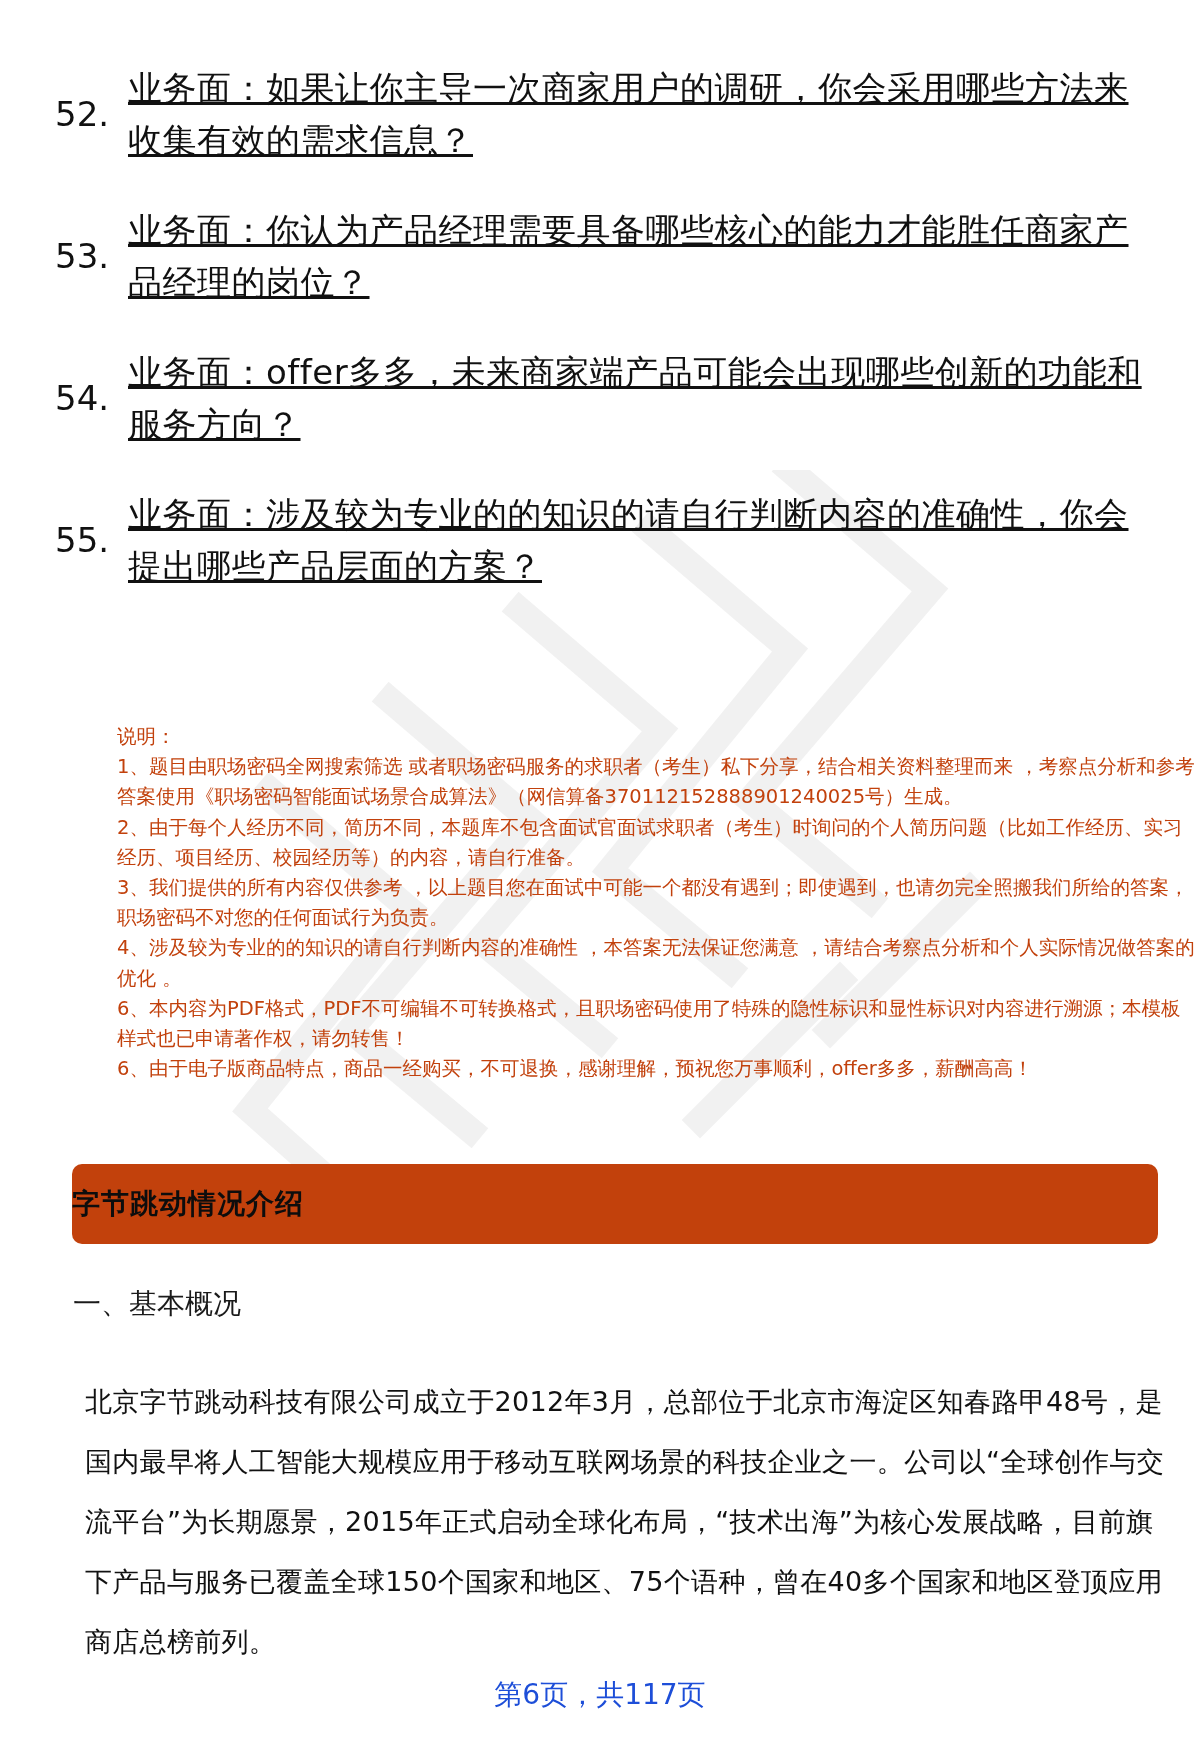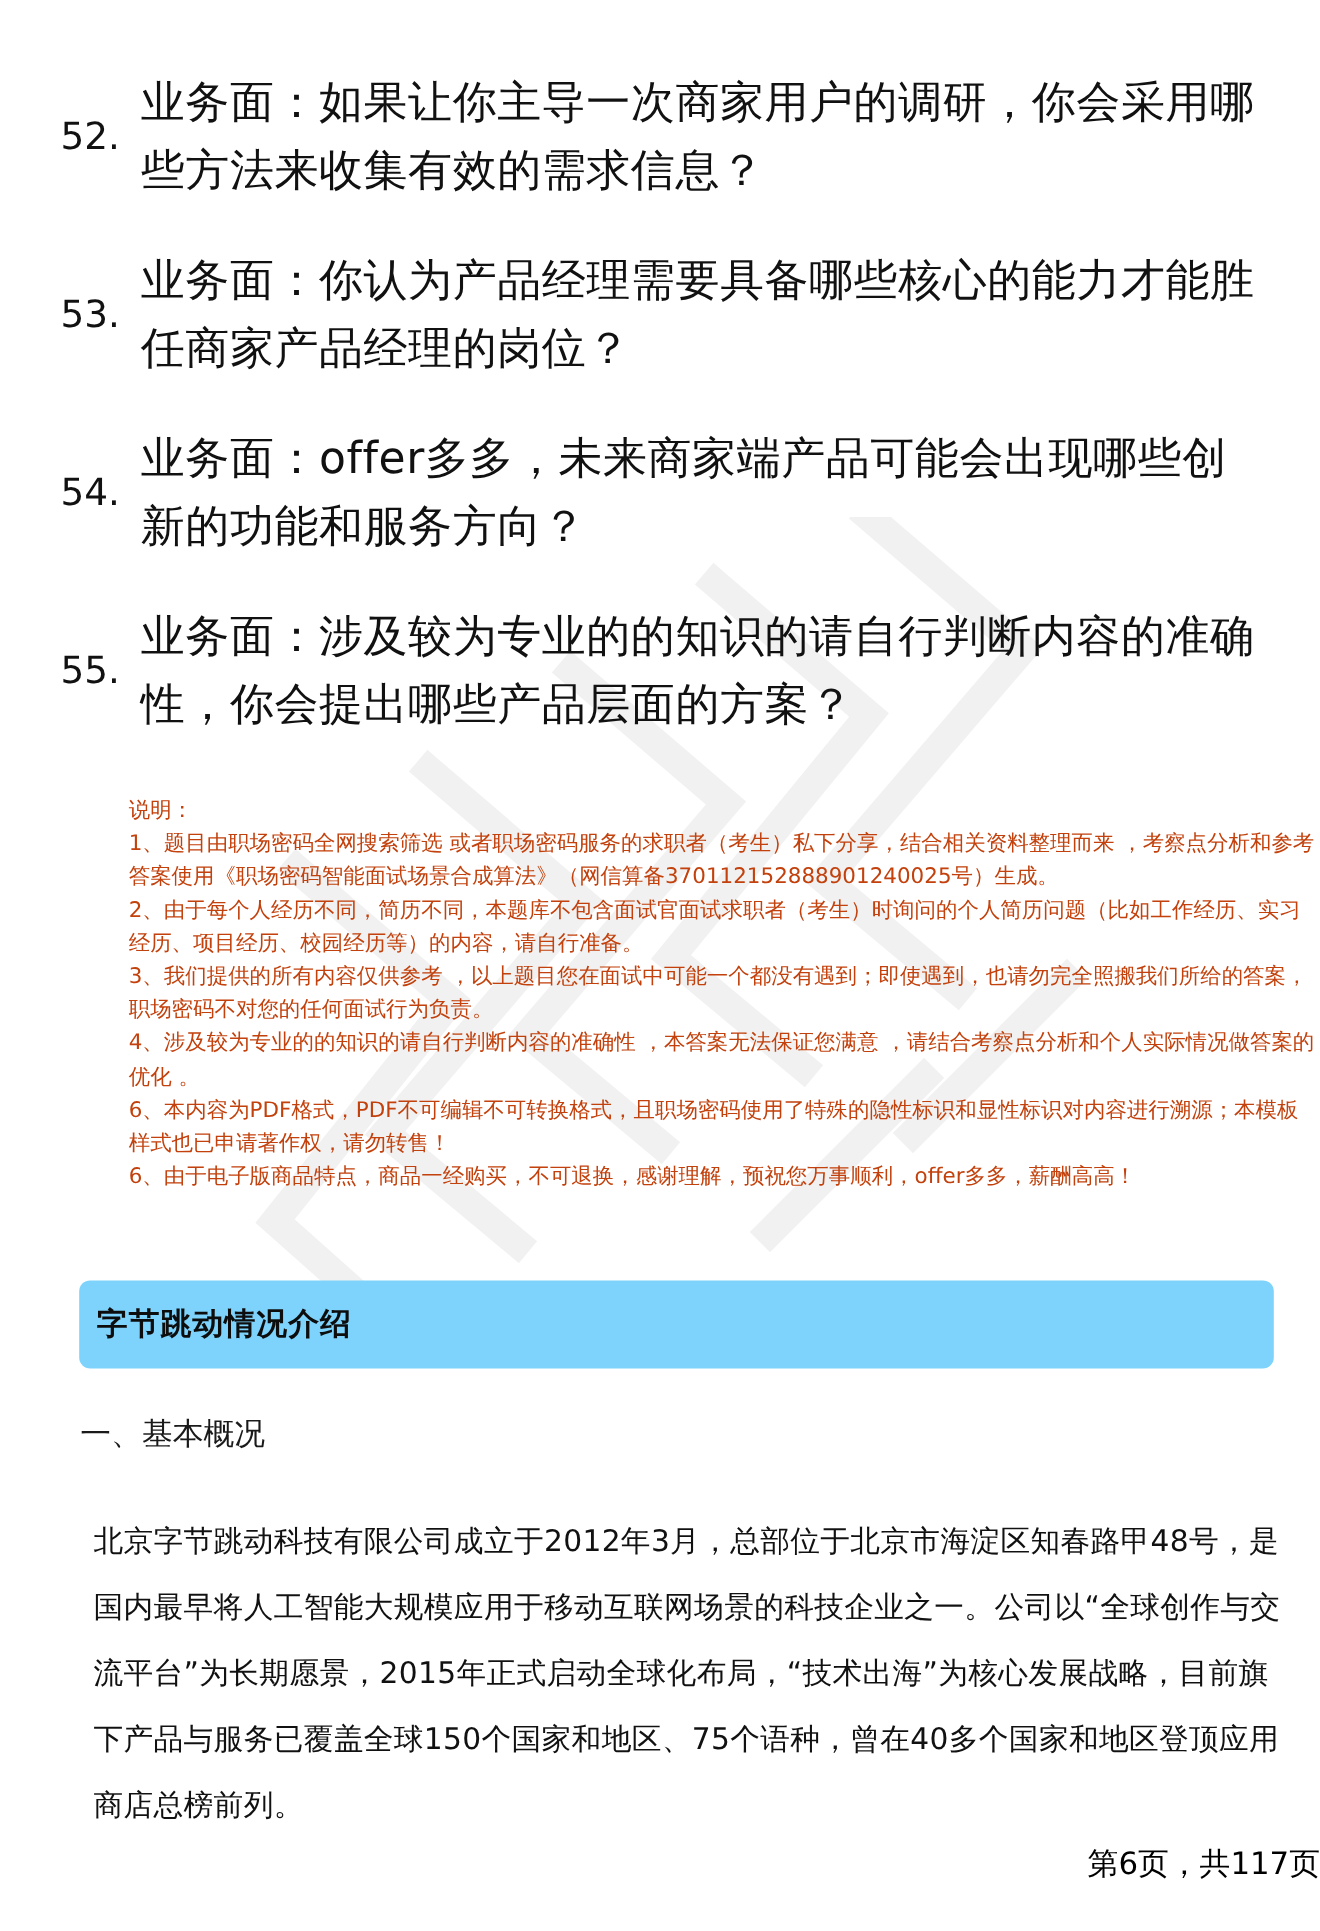--- a/index.html
+++ b/index.html
@@ -42,23 +42,24 @@
       margin-bottom: 38px;
     }
     .q-num {
       width: 73px;
       flex: 0 0 73px;
       font-size: 34px;
       line-height: 47px;
     }
     .q-text {
       flex: 1;
-      font-size: 40px;
-      line-height: 62px;
+      font-size: 34px;
+      line-height: 52px;
       letter-spacing: 0.5px;
+      text-decoration: underline;
     }
     
     .notes {
       position: absolute;
       left: 73px;
       top: 722px;
       width: 1080px;
       font-size: 19.5px;
       line-height: 30.2px;
       color: #c2410c;
@@ -67,26 +68,26 @@
     .notes p {
       margin: 0;
     }
     
     .banner {
       position: absolute;
       left: 72px;
       top: 1164px;
       width: 1086px;
       height: 80px;
-      background: #7dd3fc;
+      background: #c2410c;
       border-radius: 10px;
       display: flex;
       align-items: center;
       box-sizing: border-box;
-      padding-left: 16px;
+      padding-left: 0;
     }
     .banner-title {
       font-size: 28px;
       font-weight: bold;
       color: #0d0d0d;
       letter-spacing: 1px;
     }
     
     .subheading {
       position: absolute;
@@ -106,24 +107,24 @@
       line-height: 60px;
       color: #111111;
       letter-spacing: 0.3px;
     }
     
     .footer {
       position: absolute;
       left: 0;
       width: 1200px;
       top: 1675px;
-      text-align: right;
+      text-align: center;
       font-size: 28px;
       line-height: 40px;
-      color: #000000;
+      color: #1d4ed8;
     }
   </style>
 </head>
 <body>
 
 <svg class="watermark" viewBox="0 0 760 820" xmlns="http://www.w3.org/2000/svg">
   <g fill="none" stroke="#e6e6e6" stroke-width="26" stroke-linecap="square">
     <polyline points="560,0 700,120 520,330 640,430"></polyline>
     <polyline points="420,60 560,180 380,400 500,500"></polyline>
     <polyline points="290,140 430,260 250,470 370,570"></polyline>

